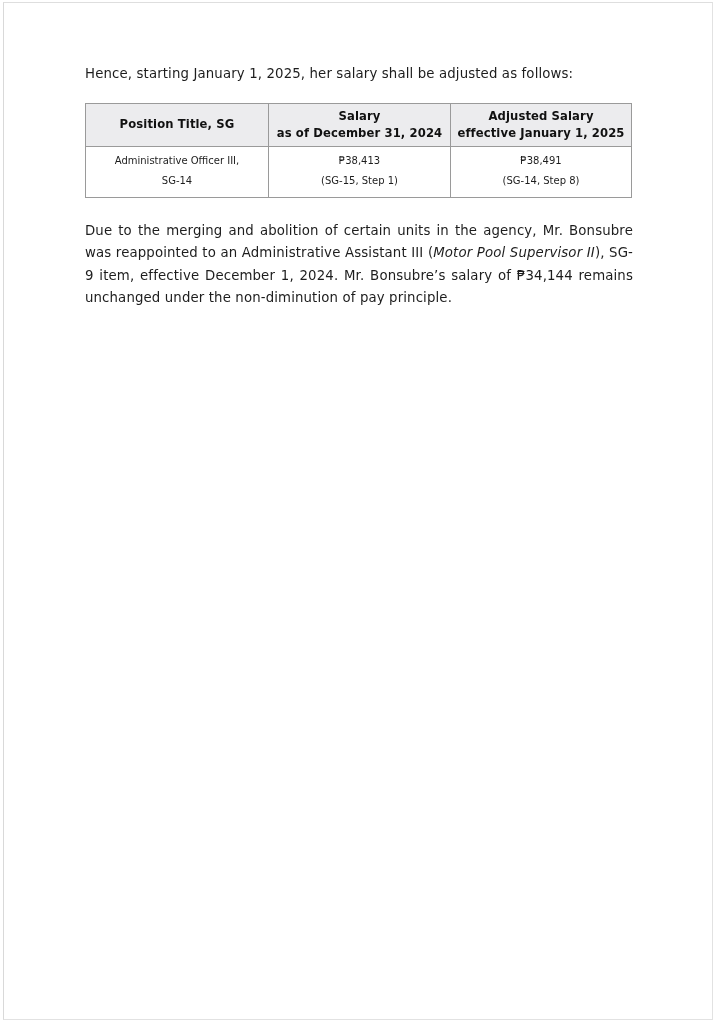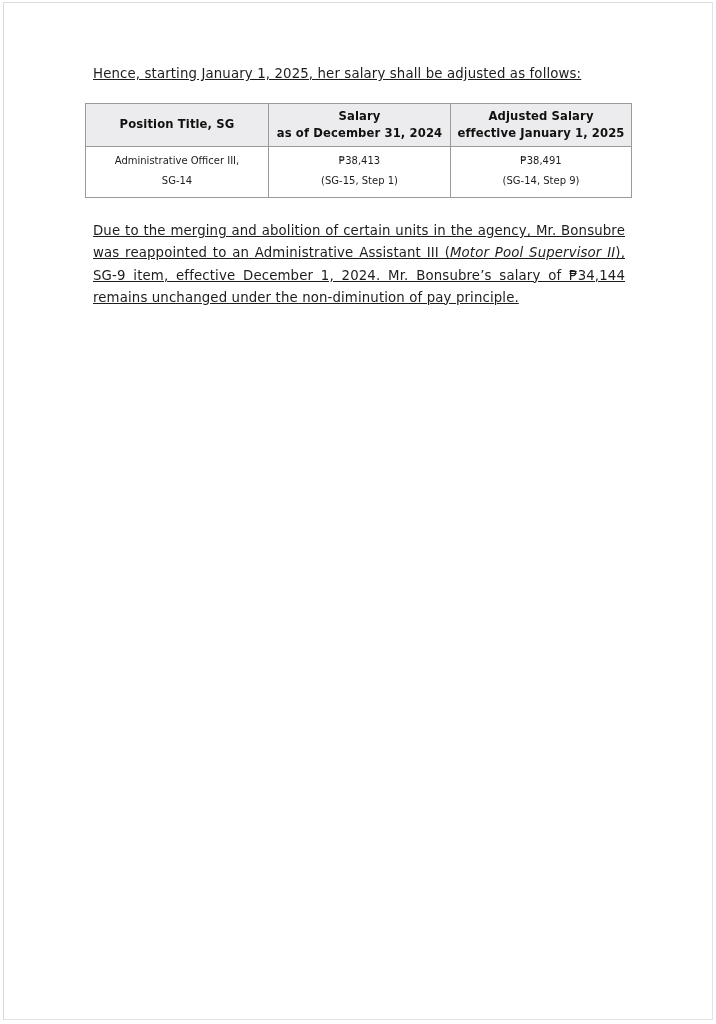--- a/index.html
+++ b/index.html
@@ -36,23 +36,22 @@
     top: 0;
     width: 548px;
   }
 
   .para {
     font-size: 13.3px;
     line-height: 22.2px;
     color: #1d1d1d;
     text-align: justify;
     text-justify: inter-word;
-    margin: 8px;
+    margin: 0;
     letter-spacing: 0.01em;
-    text-decoration: underline;
   }
   .intro {
     margin-top: 63px;
     text-align: left;
   }
   .heading {
     font-size: 13.6px;
     font-weight: bold;
     font-style: italic;
     color: #151515;
@@ -154,21 +153,21 @@
           <td>
             <span class="cellline">Administrative Officer III,</span>
             <span class="cellline">SG-14</span>
           </td>
           <td>
             <span class="cellline">₱38,413</span>
             <span class="cellline">(SG-15, Step 1)</span>
           </td>
           <td>
             <span class="cellline">₱38,491</span>
-            <span class="cellline">(SG-14, Step 9)</span>
+            <span class="cellline">(SG-14, Step 8)</span>
           </td>
         </tr>
       </tbody>
     </table>
 
 
 
     <p class="para gap-para2"><span>Due to the merging and abolition of certain units in the agency, Mr. Bonsubre was reappointed to an Administrative Assistant III (</span><i class="it">Motor Pool Supervisor II</i><span>), SG-9 item, effective December 1, 2024. Mr. Bonsubre’s salary of ₱34,144 remains unchanged under the non-diminution of pay principle.</span></p>
 
 

